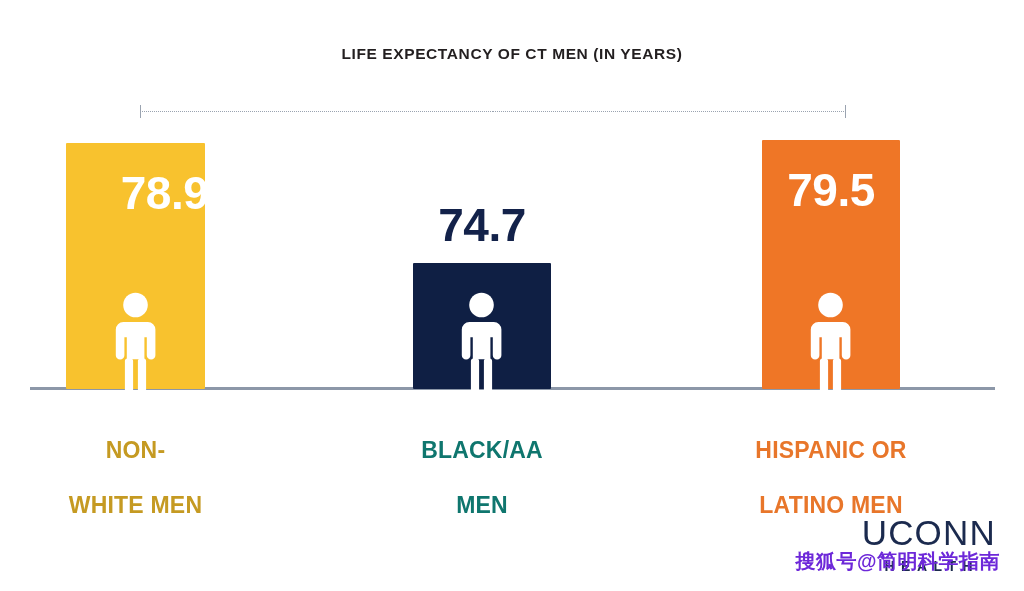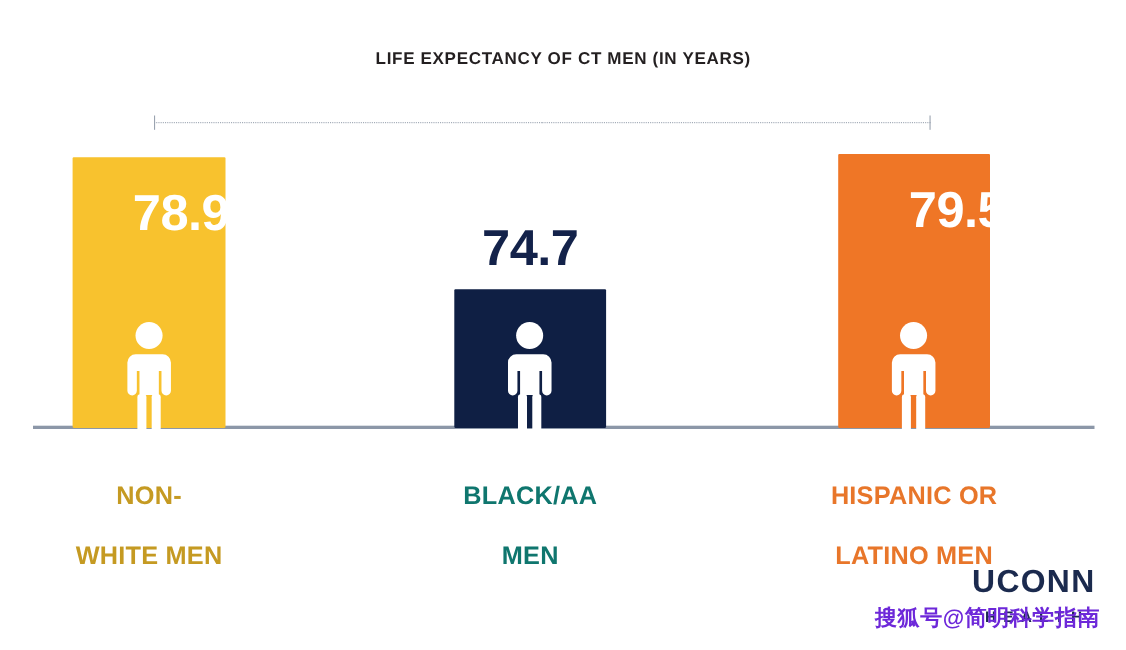--- a/index.html
+++ b/index.html
@@ -134,22 +134,22 @@
 
   
   .logo {
     position: absolute;
     right: 28px;
     top: 515px;
     text-align: center;
     color: #1b2a4e;
   }
   .logo .word-uconn {
-    font-size: 29px;
-    font-weight: bold;
+    font-size: 35px;
+    font-weight: normal;
     letter-spacing: 1.2px;
     line-height: 1;
   }
   .logo .word-health {
     font-size: 14px;
     font-weight: bold;
     letter-spacing: 6.5px;
     line-height: 1;
     margin-top: 9px;
     padding-left: 6px;
@@ -213,21 +213,21 @@
         <rect x="10.9" y="66.5" width="8.2" height="38.5" rx="2.6" fill="#ffffff"></rect>
         <rect x="23.9" y="66.5" width="8.2" height="38.5" rx="2.6" fill="#ffffff"></rect>
       </svg>
     </div>
     <div class="cat-label" id="cat1" style="left: 382px; width: 200px; color: #0f766e;">
       <span>BLACK/AA</span>
       <span>MEN</span>
     </div>
 
     <div class="bar" id="bar2" style="left: 762px; width: 138px; height: 249px; background: rgb(239, 118, 38);"></div>
-    <div class="bar-value inside" id="val2" style="left: 762px; width: 138px; top: 167px; color: rgb(255, 255, 255); padding-left: 39px;">79.5</div>
+    <div class="bar-value inside" id="val2" style="left: 762px; width: 138px; top: 167px; color: rgb(255, 255, 255);">79.5</div>
     <div class="person" id="person2" style="left:809px; width:43px;">
       <svg width="43" height="105" viewBox="0 0 43 105" aria-hidden="true">
         <circle cx="21.5" cy="13" r="12.3" fill="#ffffff"></circle>
         <path d="M9.2 30 h24.6 a7.6 7.6 0 0 1 7.6 7.6 v25.6 a4.3 4.3 0 0 1 -8.6 0 v-18 h-2.4 v22 h-17.6 v-22 h-2.4 v18 a4.3 4.3 0 0 1 -8.6 0 v-25.6 a7.6 7.6 0 0 1 7.6 -7.6 z" fill="#ffffff"></path>
         <rect x="10.9" y="66.5" width="8.2" height="38.5" rx="2.6" fill="#ffffff"></rect>
         <rect x="23.9" y="66.5" width="8.2" height="38.5" rx="2.6" fill="#ffffff"></rect>
       </svg>
     </div>
     <div class="cat-label" id="cat2" style="left: 722px; width: 218px; color: rgb(232, 118, 42);">
       <span>HISPANIC OR</span>

